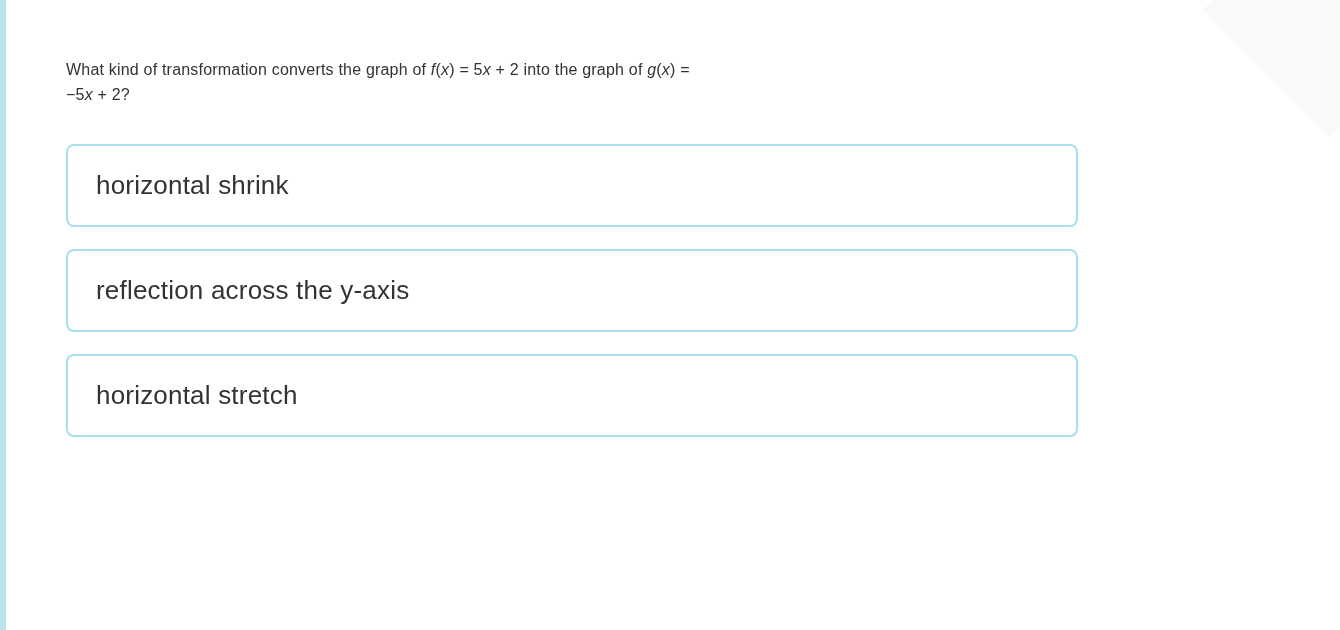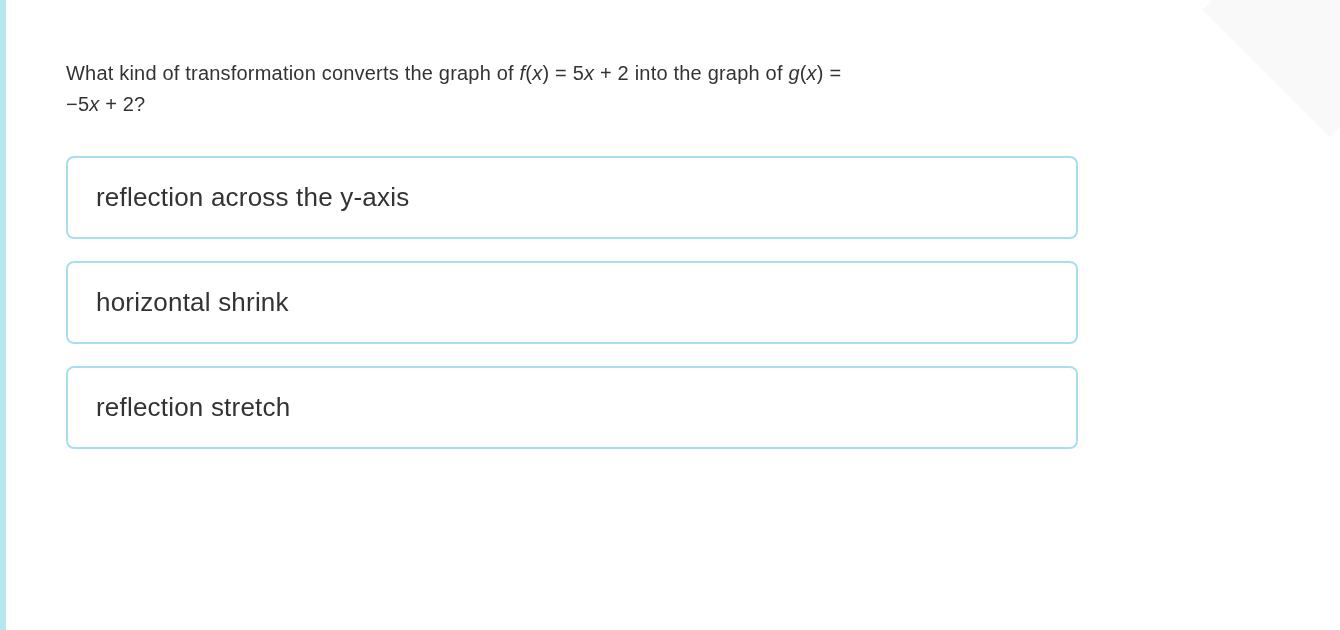--- a/index.html
+++ b/index.html
@@ -20,21 +20,21 @@
       left: 0;
       top: 0;
       width: 6px;
       height: 100%;
       background: #b8e6f0;
     }
     .content {
       padding: 58px 40px 20px 66px;
     }
     .question {
-      font-size: 20px;
+      font-size: 16px;
       color: #333333;
       line-height: 1.55;
       margin-bottom: 36px;
       letter-spacing: 0.2px;
     }
     .question .var {
       font-style: italic;
     }
     .options {
       display: flex;
@@ -68,22 +68,22 @@
 <div class="left-border"></div>
 <div class="corner-shape"></div>
 
 <div class="content">
   <div class="question">
     <span>What kind of transformation converts the graph of </span><span class="var">f</span><span>(</span><span class="var">x</span><span>)</span><span> = </span><span>5</span><span class="var">x</span><span> + 2</span><span> into the graph of </span><span class="var">g</span><span>(</span><span class="var">x</span><span>)</span><span> = </span><br><span>−5</span><span class="var">x</span><span> + 2?</span>
   </div>
 
   <div class="options">
     <div class="option">
+      <span>horizontal shrink</span>
+    </div>
+    <div class="option">
       <span>reflection across the </span><span class="var">y</span><span>-axis</span>
     </div>
     <div class="option">
-      <span>horizontal shrink</span>
-    </div>
-    <div class="option">
-      <span>reflection stretch</span>
+      <span>horizontal stretch</span>
     </div>
   </div>
 </div>
 
 </body></html>

